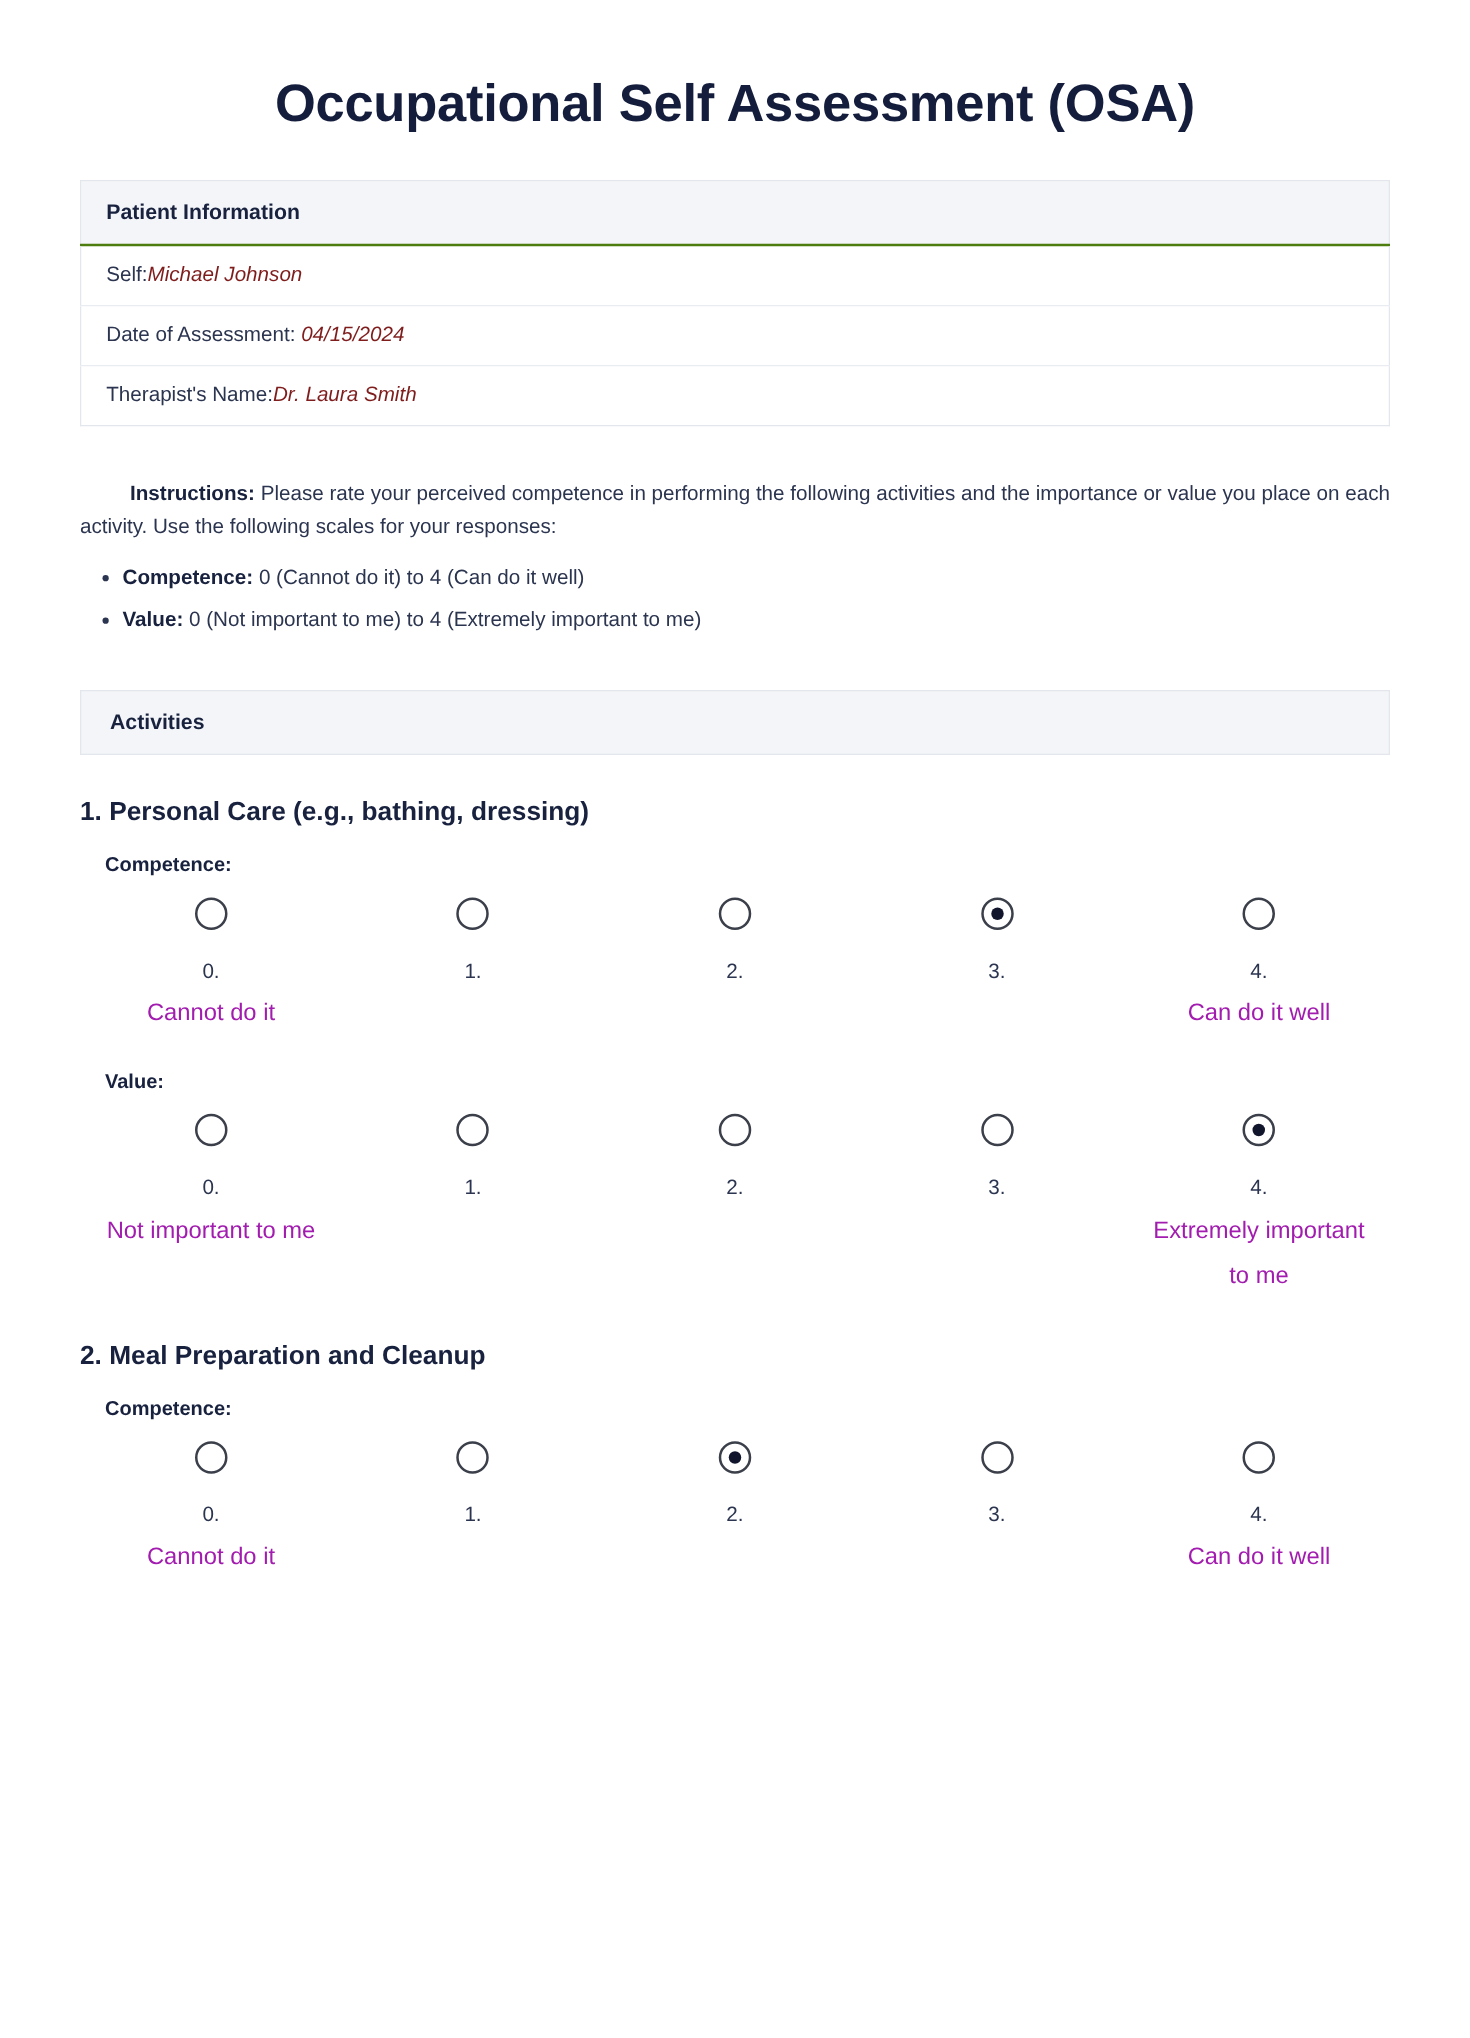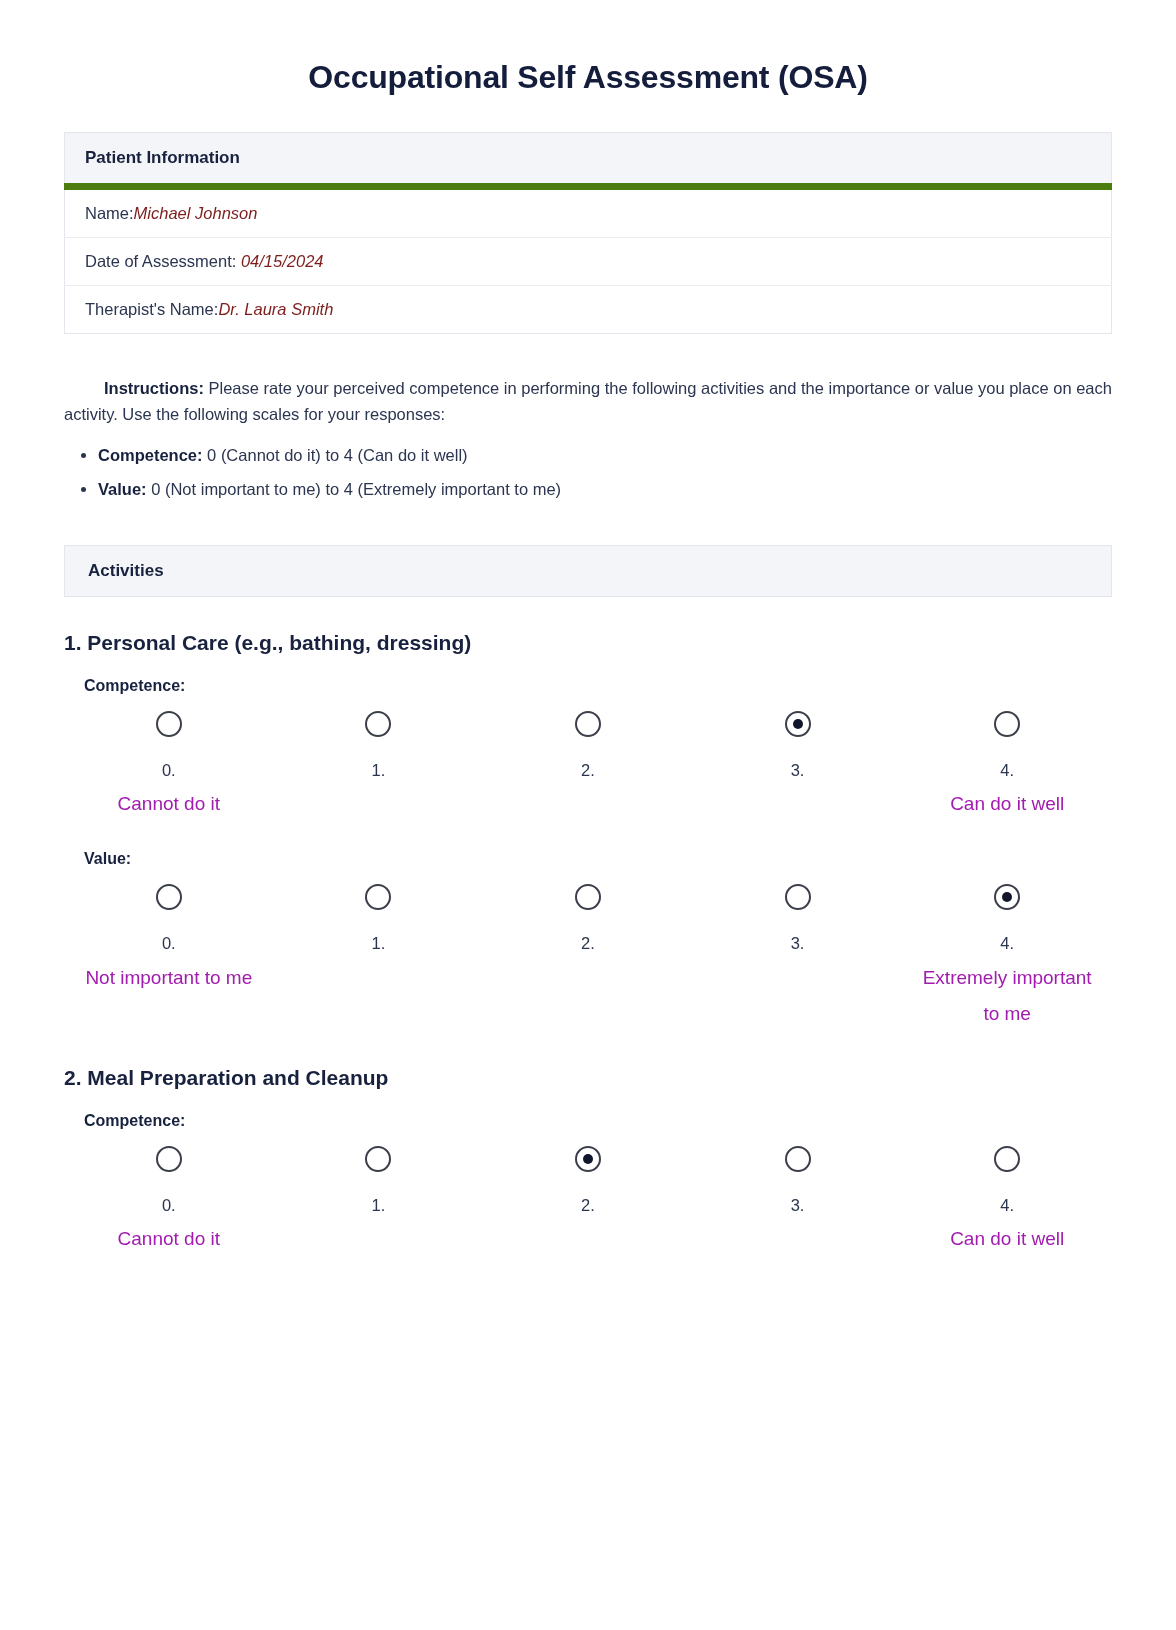--- a/index.html
+++ b/index.html
@@ -17,42 +17,42 @@
   .page {
     width: 1176px;
     min-height: 1630px;
     box-sizing: border-box;
     padding: 44px 64px 40px 64px;
     background: #ffffff;
   }
   h1.doc-title {
     margin: 14px 0 36px 0;
     text-align: center;
-    font-size: 32px;
+    font-size: 42px;
     line-height: 1.2;
     font-weight: bold;
     color: #141d3c;
     letter-spacing: -0.2px;
   }
 
   
   .info-table {
     width: 100%;
     border-collapse: collapse;
     border: 1px solid #e3e6ec;
     margin-bottom: 42px;
   }
   .info-table th {
     background: #f3f5f8;
     text-align: left;
     font-size: 17px;
     font-weight: bold;
     color: #18223f;
     padding: 15px 20px;
-    border-bottom: 7px solid #4d7c0f;
+    border-bottom: 2px solid #4d7c0f;
   }
   .info-table td {
     font-size: 16.5px;
     color: #2c3550;
     padding: 14px 20px;
     border-bottom: 1px solid #e9ecf1;
     font-weight: normal;
   }
   .info-table tr:last-child td {
     border-bottom: none;
@@ -173,21 +173,21 @@
   <h1 class="doc-title">Occupational Self Assessment (OSA)</h1>
 
   <table class="info-table">
     <thead>
       <tr>
         <th>Patient Information</th>
       </tr>
     </thead>
     <tbody>
       <tr>
-        <td><span class="info-label">Name:</span><span class="info-value">Michael Johnson</span></td>
+        <td><span class="info-label">Self:</span><span class="info-value">Michael Johnson</span></td>
       </tr>
       <tr>
         <td><span class="info-label">Date of Assessment: </span><span class="info-value">04/15/2024</span></td>
       </tr>
       <tr>
         <td><span class="info-label">Therapist's Name:</span><span class="info-value">Dr. Laura Smith</span></td>
       </tr>
     </tbody>
   </table>
 

